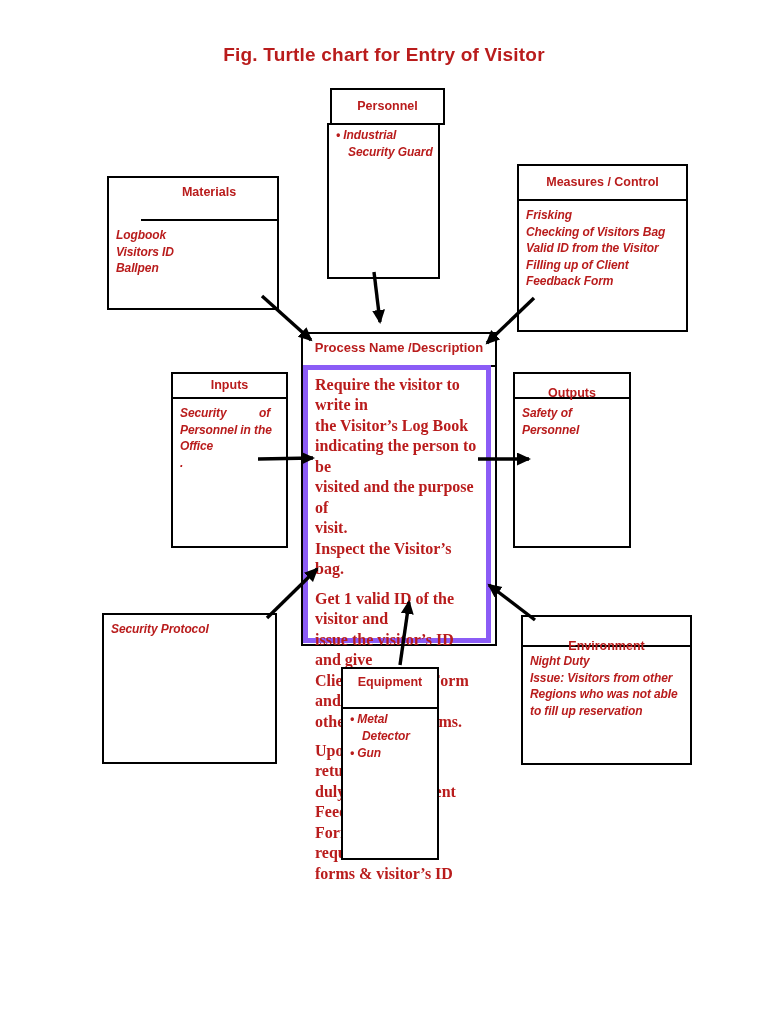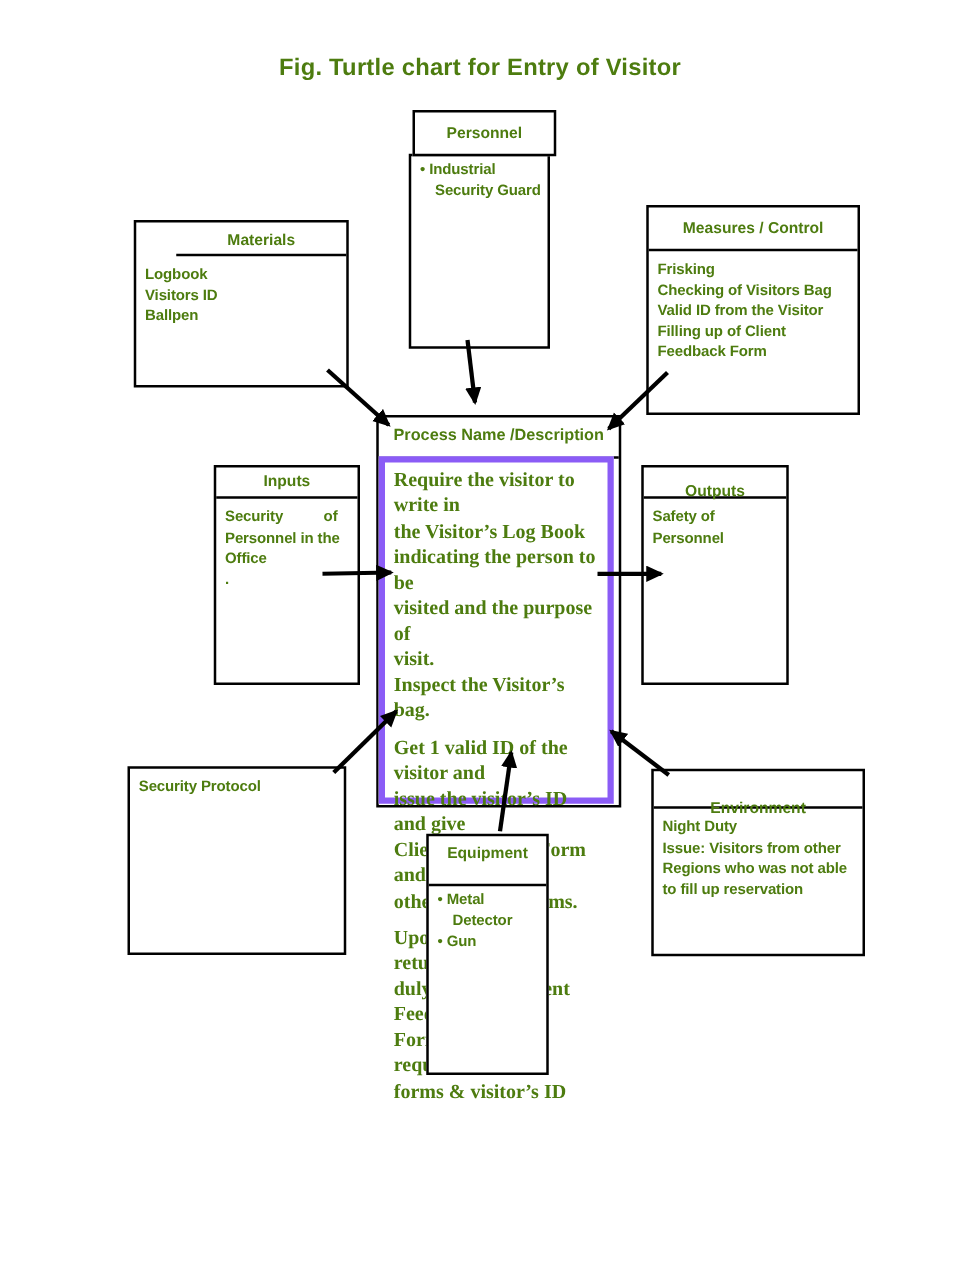--- a/index.html
+++ b/index.html
@@ -1,21 +1,21 @@
 <!DOCTYPE html>
 <html><head>
 <meta charset="utf-8">
 <style>
   html, body { margin: 0; padding: 0; background: #ffffff; }
   .page {
     position: relative;
     width: 768px;
     height: 1024px;
     background: #ffffff;
-    color: #4d7c0f;
+    color: #b91c1c;
     font-family: "Liberation Sans", sans-serif;
     overflow: hidden;
   }
   .title {
     position: absolute;
     top: 44px;
     left: 0;
     width: 768px;
     text-align: center;
     font-size: 19px;
@@ -39,34 +39,35 @@
     line-height: 1.2;
   }
   .tbox-body {
     box-sizing: border-box;
     font-weight: bold;
     font-size: 12px;
     line-height: 1.38;
     padding: 6px 6px 4px 7px;
     white-space: pre-wrap;
     letter-spacing: -0.1px;
+    font-style: italic;
   }
   .bullet-list { padding: 2px 2px 2px 3px; }
   .bullet-item {
     padding-left: 16px;
     text-indent: -12px;
     line-height: 1.42;
   }
   .bullet-item::before { content: "\2022  "; }
 
   
   .box-personnel-header { left: 330px; top: 88px;  width: 115px; height: 37px; z-index: 2; border-bottom: 2px solid #000; padding-top: 9px; }
   .box-personnel-body   { left: 327px; top: 123px; width: 113px; height: 156px; z-index: 1; }
   .box-materials   { left: 107px; top: 176px; width: 172px; height: 134px; }
-  .box-materials .tbox-header { height: 27px; margin-left: 32px; }
+  .box-materials .tbox-header { height: 43px; margin-left: 32px; }
   .box-measures    { left: 517px; top: 164px; width: 171px; height: 168px; }
   .box-measures .tbox-header { height: 35px; padding-top: 9px; }
   .box-inputs      { left: 171px; top: 372px; width: 117px; height: 176px; }
   .box-inputs .tbox-header { height: 25px; padding-top: 4px; }
   .box-outputs     { left: 513px; top: 372px; width: 118px; height: 176px; }
   .box-outputs .tbox-header { height: 25px; padding-top: 12px; }
   .box-instruction { left: 102px; top: 613px; width: 175px; height: 151px; }
   .box-instruction .tbox-header { height: 32px; padding-top: 3px; }
   .box-equipment   { left: 341px; top: 667px; width: 98px; height: 193px; }
   .box-equipment .tbox-header { height: 40px; padding-top: 6px; }

